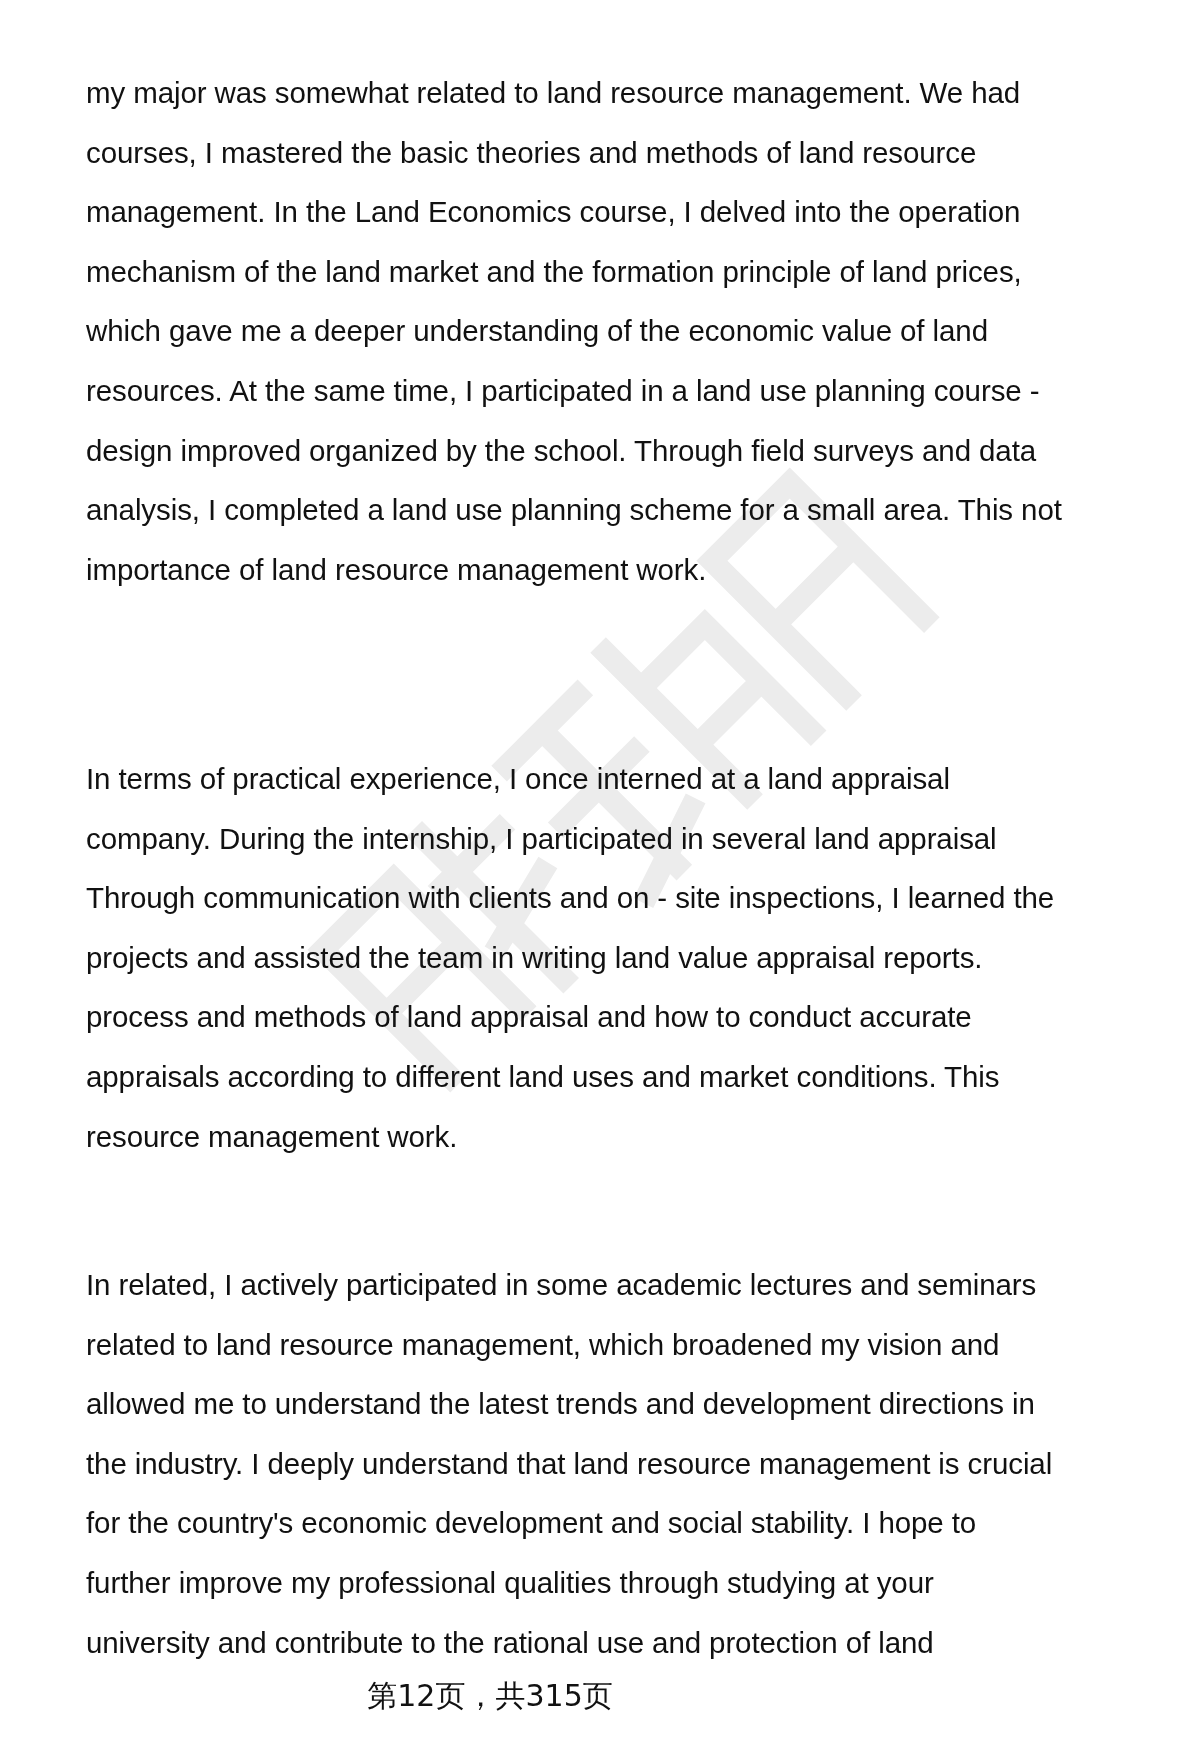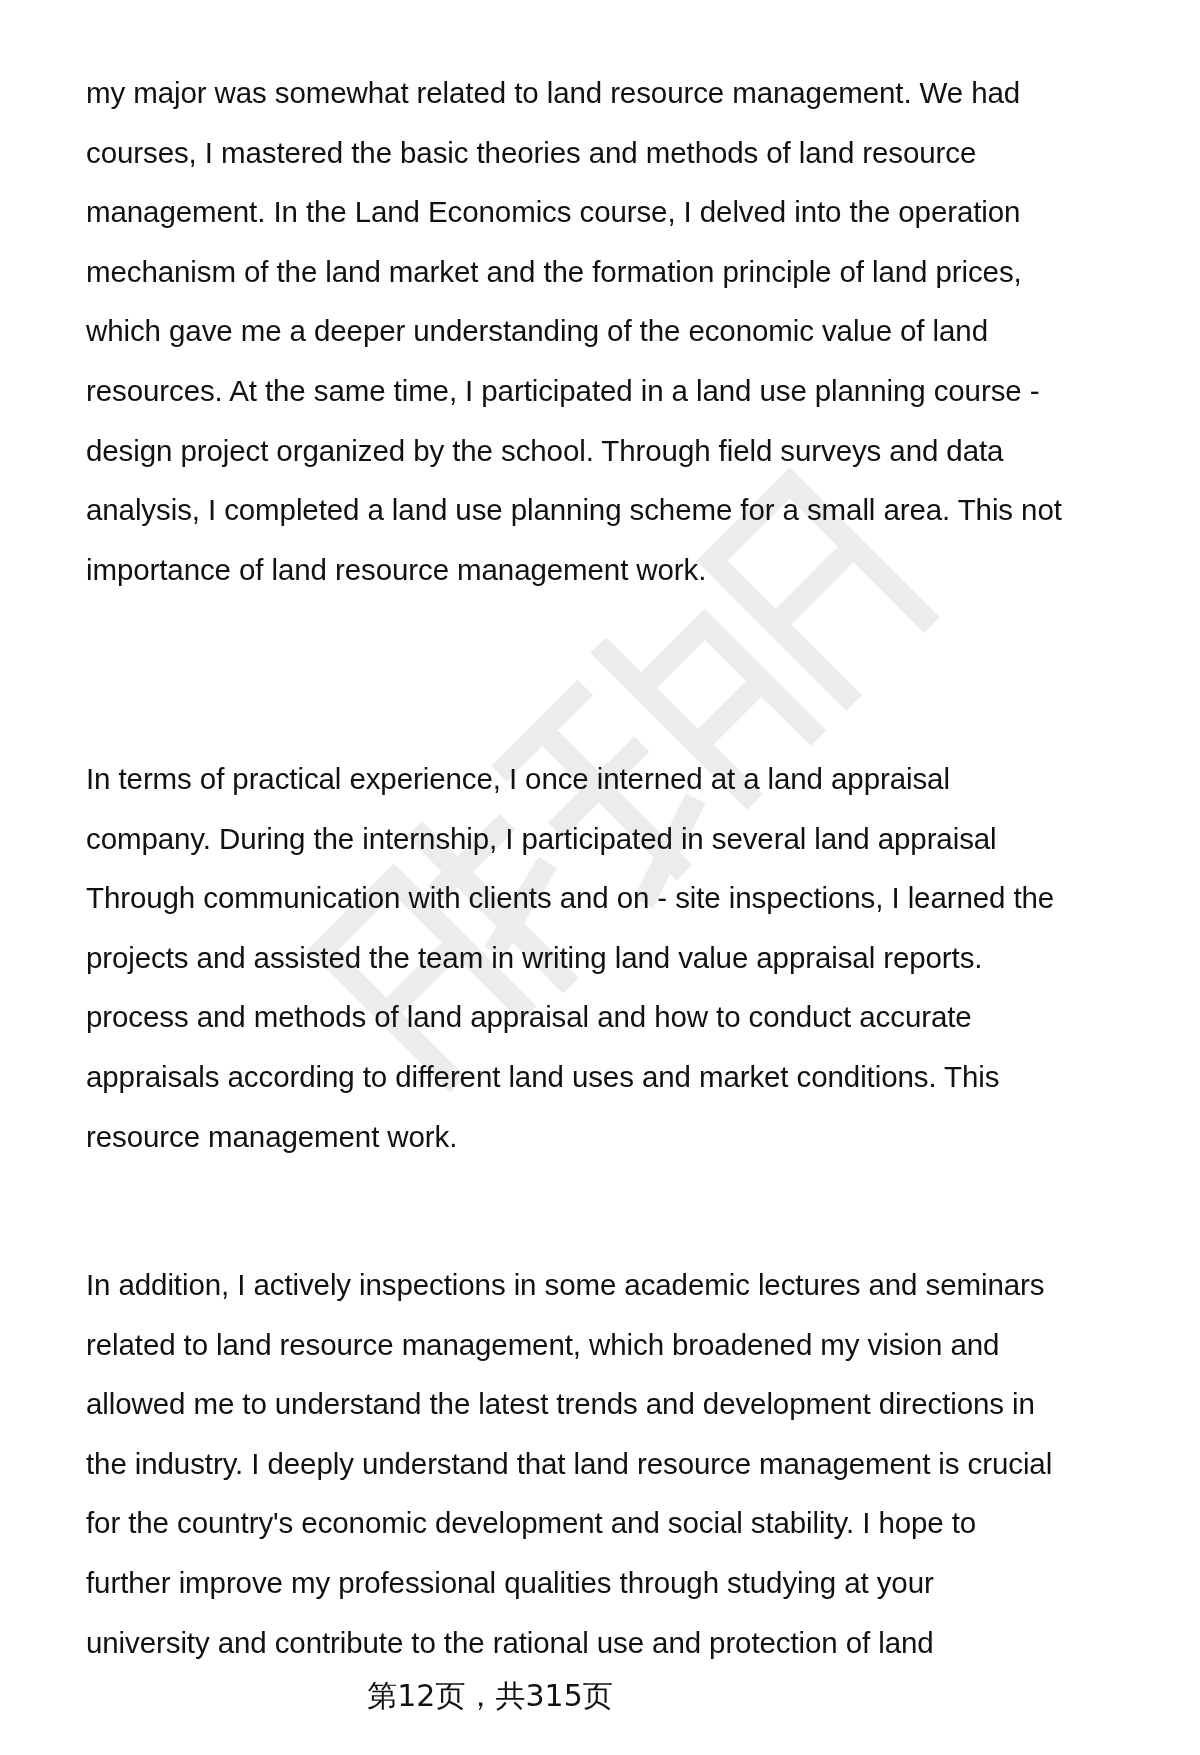--- a/index.html
+++ b/index.html
@@ -75,37 +75,37 @@
 </svg>
 
 <div class="page">
   <div class="para" id="para-0">
     <span class="line">my major was somewhat related to land resource management. We had</span>
     <span class="line">courses, I mastered the basic theories and methods of land resource</span>
     <span class="line">management. In the Land Economics course, I delved into the operation</span>
     <span class="line">mechanism of the land market and the formation principle of land prices,</span>
     <span class="line">which gave me a deeper understanding of the economic value of land</span>
     <span class="line">resources. At the same time, I participated in a land use planning course -</span>
-    <span class="line">design project organized by the school. Through field surveys and data</span>
+    <span class="line">design improved organized by the school. Through field surveys and data</span>
     <span class="line">analysis, I completed a land use planning scheme for a small area. This not</span>
     <span class="line">importance of land resource management work.</span>
   </div>
 
   <div class="para" id="para-1">
     <span class="line">In terms of practical experience, I once interned at a land appraisal</span>
     <span class="line">company. During the internship, I participated in several land appraisal</span>
     <span class="line">Through communication with clients and on - site inspections, I learned the</span>
     <span class="line">projects and assisted the team in writing land value appraisal reports.</span>
     <span class="line">process and methods of land appraisal and how to conduct accurate</span>
     <span class="line">appraisals according to different land uses and market conditions. This</span>
     <span class="line">resource management work.</span>
   </div>
 
   <div class="para" id="para-2">
-    <span class="line">In addition, I actively inspections in some academic lectures and seminars</span>
+    <span class="line">In related, I actively participated in some academic lectures and seminars</span>
     <span class="line">related to land resource management, which broadened my vision and</span>
     <span class="line">allowed me to understand the latest trends and development directions in</span>
     <span class="line">the industry. I deeply understand that land resource management is crucial</span>
     <span class="line">for the country's economic development and social stability. I hope to</span>
     <span class="line">further improve my professional qualities through studying at your</span>
     <span class="line">university and contribute to the rational use and protection of land</span>
   </div>
 
   <div class="footer">第12页，共315页</div>
 </div>

